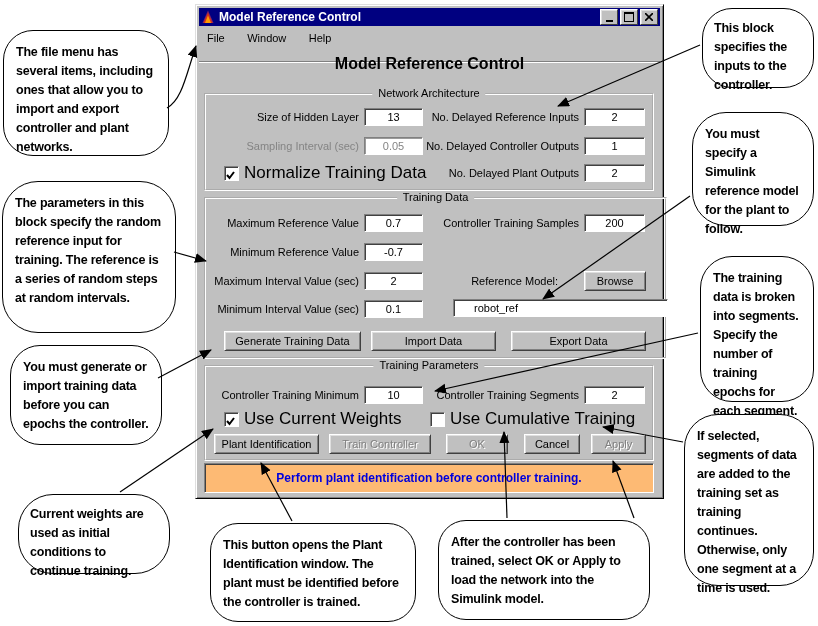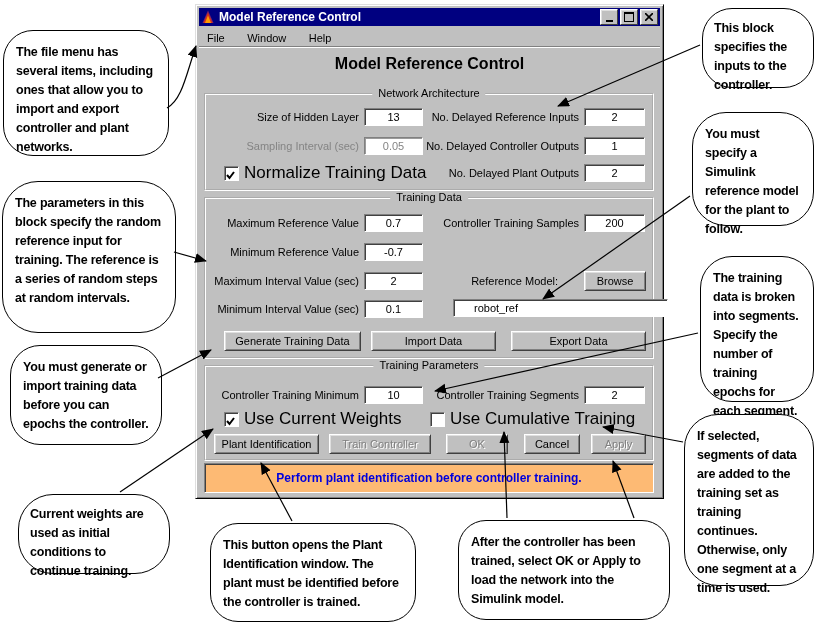--- a/index.html
+++ b/index.html
@@ -64,21 +64,21 @@
           <span style="width:8px;height:7px;border:1px solid #000;border-top-width:2px;"></span>
         </span>
         <span class="wbtn">
           <svg width="8" height="8" viewBox="0 0 8 8">
             <path d="M0,0 L8,8 M8,0 L0,8" stroke="#000" stroke-width="1.6"></path>
           </svg>
         </span>
       </span>
     </div>
 
-    <div style="position:absolute;left:3px;top:21px;right:3px;height:18px;padding:2px 0 0 8px;
+    <div style="position:absolute;left:3px;top:21px;right:3px;height:18px;padding:2px 0 15px 8px;
                 border-bottom:1px solid #808080;box-shadow:0 1px 0 #fff;">
       <span class="menu-item">File</span>
       <span class="menu-item">Window</span>
       <span class="menu-item">Help</span>
     </div>
 
     <div style="position:absolute;left:0;top:50px;width:100%;text-align:center;
                 font-size:16px;font-weight:bold;color:#000;">Model Reference Control</div>
 
     <div class="gb" style="left:8px;top:88px;width:446px;height:94px;">
@@ -96,21 +96,21 @@
 
     <div class="cb" style="left:28px;top:161px;">
       <svg width="11" height="11" viewBox="0 0 11 11">
         <path d="M2,5 L4.5,8 L9,2" stroke="#000" stroke-width="2" fill="none"></path>
       </svg>
     </div>
     <div class="cblbl" style="left:48px;top:160px;">Normalize Training Data</div>
     <div class="lbl" style="left:213px;top:160px;width:170px;">No. Delayed Plant Outputs</div>
     <div class="field" style="left:388px;top:159px;width:59px;">2</div>
 
-    <div class="gb" style="left:8px;top:192px;width:446px;height:158px;">
+    <div class="gb" style="left:8px;top:192px;width:446px;height:158px;padding-left:13px;">
       <span class="legend">Training Data</span>
     </div>
     <div class="lbl" style="left:8px;top:210px;width:155px;">Maximum Reference Value</div>
     <div class="field" style="left:168px;top:209px;width:57px;">0.7</div>
     <div class="lbl" style="left:213px;top:210px;width:170px;">Controller Training Samples</div>
     <div class="field" style="left:388px;top:209px;width:59px;">200</div>
 
     <div class="lbl" style="left:8px;top:239px;width:155px;">Minimum Reference Value</div>
     <div class="field" style="left:168px;top:238px;width:57px;">-0.7</div>
 
@@ -166,21 +166,21 @@
   <div class="bubble" style="left:702px;top:8px;width:112px;height:80px;padding:10px 11px;">This block specifies the inputs to the controller.</div>
 
   <div class="bubble" style="left:692px;top:112px;width:122px;height:114px;border-radius:34px;">You must specify a Simulink reference model for the plant to follow.</div>
 
   <div class="bubble" style="left:700px;top:256px;width:114px;height:146px;border-radius:32px;">The training data is broken into segments. Specify the number of training epochs for each segment.</div>
 
   <div class="bubble" style="left:684px;top:414px;width:130px;height:172px;border-radius:34px;">If selected, segments of data are added to the training set as training continues. Otherwise, only one segment at a time is used.</div>
 
   <div class="bubble" style="left:210px;top:523px;width:206px;height:99px;border-radius:28px;">This button opens the Plant Identification window. The plant must be identified before the controller is trained.</div>
 
-  <div class="bubble" style="left:438px;top:520px;width:212px;height:100px;border-radius:28px;margin-left:20px;">
+  <div class="bubble" style="left:438px;top:520px;width:212px;height:100px;border-radius:28px;">
     <span>After the controller has been trained, select </span><span style="font-weight:900;">OK</span><span> or </span><span style="font-weight:900;">Apply</span><span> to load the network into the Simulink model.</span>
   </div>
 
   <svg id="arrows" width="818" height="626" viewBox="0 0 818 626">
     <defs>
       <marker id="ah" markerUnits="userSpaceOnUse" markerWidth="14" markerHeight="12" refX="11" refY="5" orient="auto">
         <path d="M0,0 L12,5 L0,10 z" fill="#000"></path>
       </marker>
     </defs>
     <g stroke="#000" stroke-width="1.2" fill="none">

